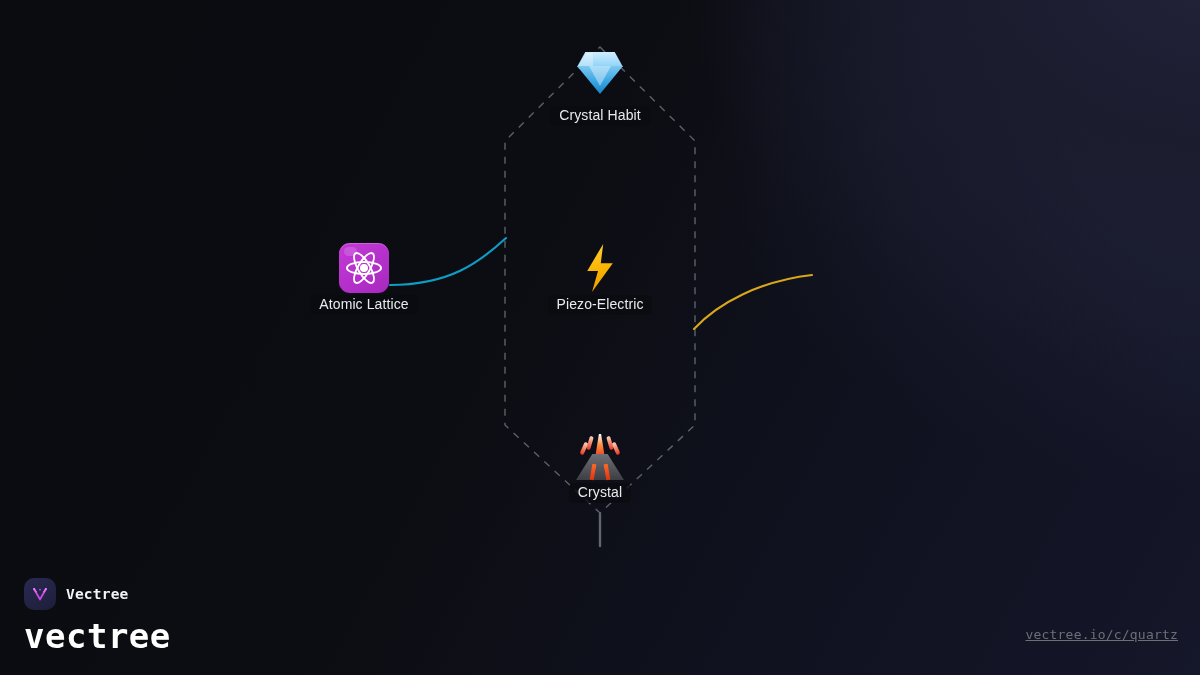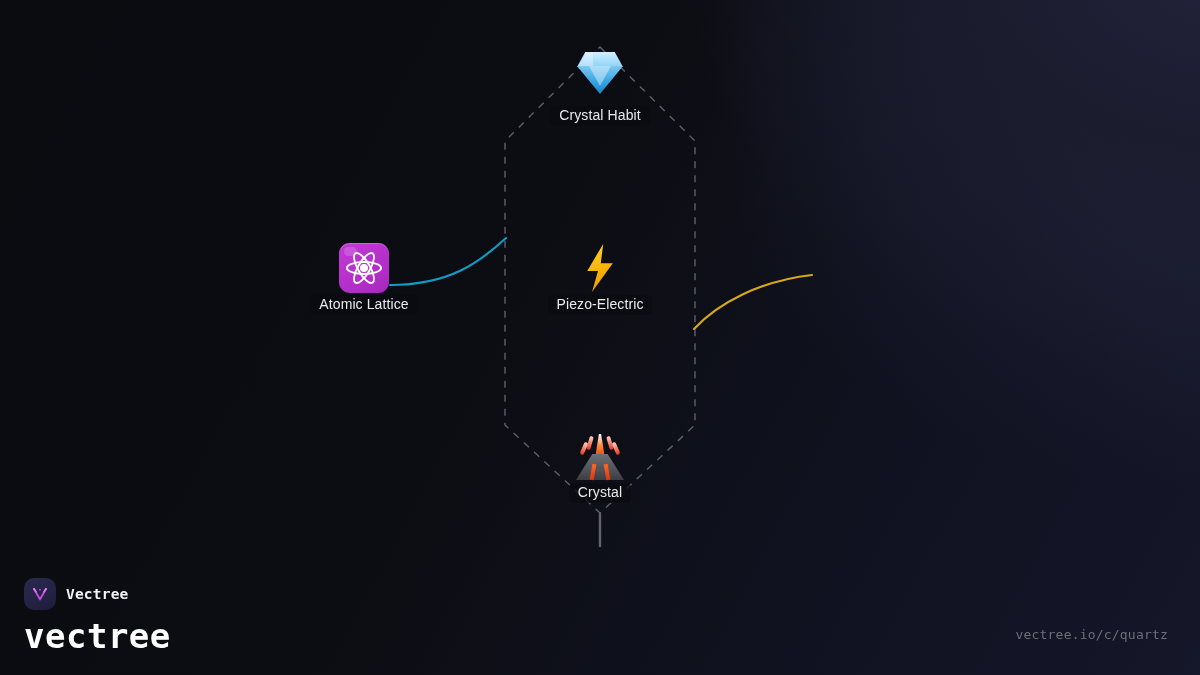--- a/index.html
+++ b/index.html
@@ -209,26 +209,27 @@
   #concept-title {
     font-family: "DejaVu Sans Mono", "Liberation Mono", monospace;
     font-size: 34px;
     font-weight: bold;
     color: #ffffff;
     letter-spacing: 0.5px;
     line-height: 38px;
   }
   #footer-url {
     position: absolute;
-    right: 32px;
+    right: 22px;
     bottom: 33px;
     font-family: "DejaVu Sans Mono", "Liberation Mono", monospace;
     font-size: 13px;
     color: #6b7076;
     letter-spacing: 0.2px;
+    text-decoration: underline;
   }
 </style>
 </head>
 <body>
 
 <div id="root">
 
   <svg id="graph-svg" viewBox="0 0 1200 675">
 
     <polygon id="boundary-hexagon" fill="none" stroke="#6a6e78" stroke-width="1.4" stroke-dasharray="7 7" opacity="0.85" points="600,47 695,141 695,425 600,513 505,425 505,141"></polygon>

